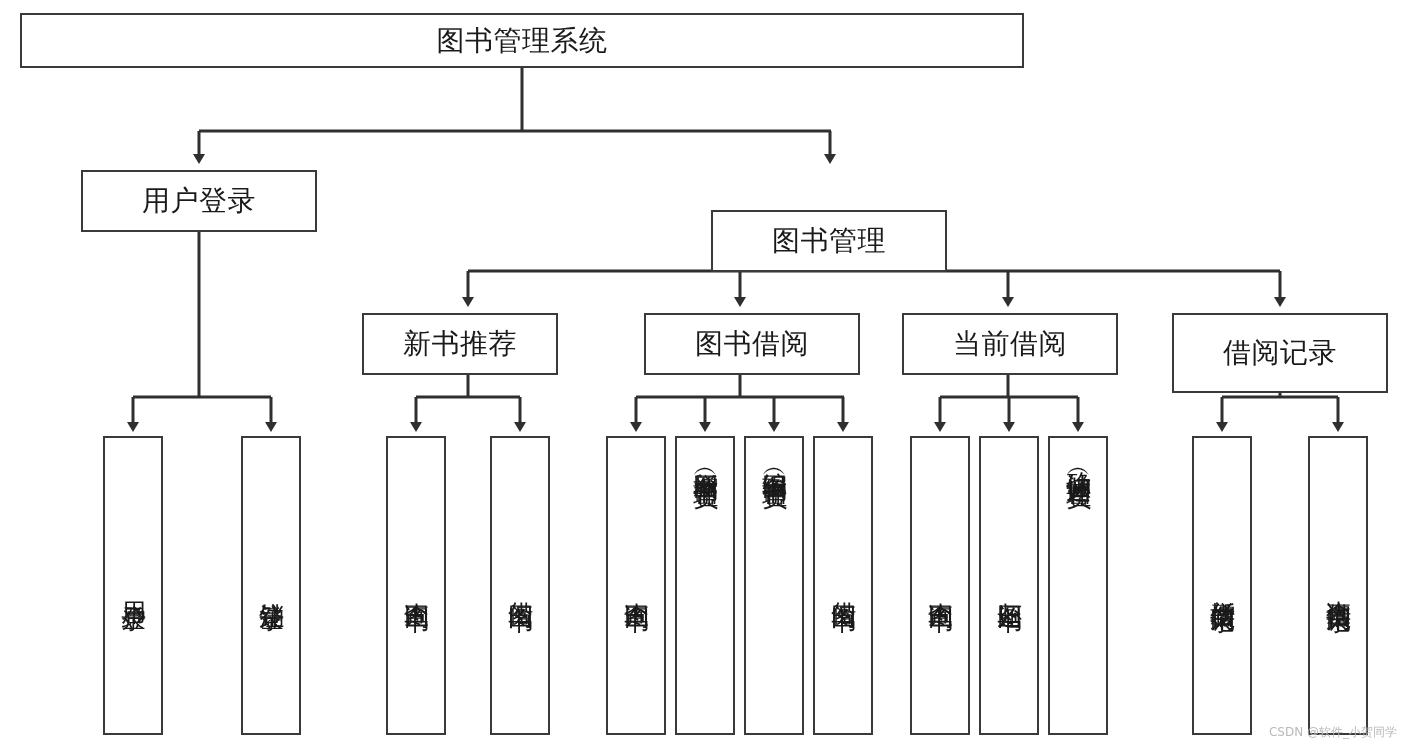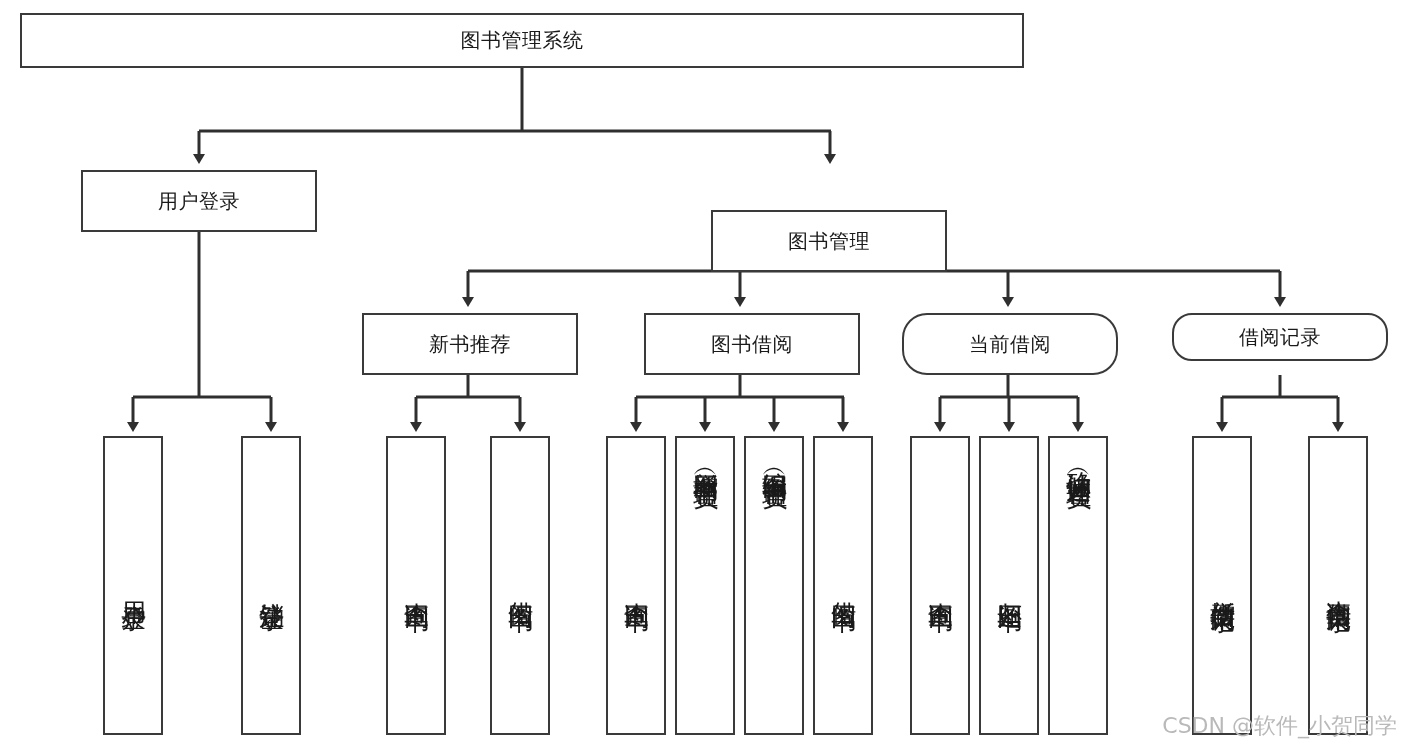--- a/index.html
+++ b/index.html
@@ -27,21 +27,21 @@
     box-sizing: border-box;
     background: #ffffff;
     border: 2px solid #3a3a3a;
     display: flex;
     align-items: center;
     justify-content: center;
     overflow: hidden;
   }
   .node-label {
     color: #1a1a1a;
-    font-size: 20px;
+    font-size: 28px;
     line-height: 1.12;
     letter-spacing: 0.5px;
     white-space: nowrap;
     text-align: center;
     user-select: none;
   }
   .node-box.vertical {
     align-items: flex-start;
     justify-content: center;
     padding-top: 14px;
@@ -62,21 +62,21 @@
     left: 0;
     top: 0;
     width: 1405px;
     height: 747px;
     pointer-events: none;
   }
   #watermark {
     position: absolute;
     right: 8px;
     bottom: 6px;
-    font-size: 22px;
+    font-size: 12px;
     color: #b9b9b9;
     white-space: nowrap;
     user-select: none;
   }
 </style>
 </head>
 <body>
 
 <div id="diagram-root">
 
@@ -134,30 +134,30 @@
     <span class="node-label">图书管理系统</span>
   </div>
 
   <div class="node-box" style="left:81px; top:170px; width:236px; height:62px;">
     <span class="node-label">用户登录</span>
   </div>
   <div class="node-box" style="left:711px; top:170px; width:236px; height:62px;margin-top:40px;">
     <span class="node-label">图书管理</span>
   </div>
 
-  <div class="node-box" style="left:362px; top:313px; width:216px; height:62px;">
+  <div class="node-box" style="left:362px; top:313px; width:196px; height:62px;">
     <span class="node-label">新书推荐</span>
   </div>
   <div class="node-box" style="left:644px; top:313px; width:216px; height:62px;">
     <span class="node-label">图书借阅</span>
   </div>
-  <div class="node-box" style="left:902px; top:313px; width:216px; height:62px;border-radius:25px;">
+  <div class="node-box" style="left:902px; top:313px; width:216px; height:62px;">
     <span class="node-label">当前借阅</span>
   </div>
-  <div class="node-box" style="left:1172px; top:313px; width:216px; height:48px;border-radius:20px;">
+  <div class="node-box" style="left:1172px; top:313px; width:216px; height:80px;">
     <span class="node-label">借阅记录</span>
   </div>
 
   <div class="node-box vertical center-text" style="left:103px; top:436px; width:60px; height:299px;">
     <span class="node-label">用户登录</span>
   </div>
   <div class="node-box vertical center-text" style="left:241px; top:436px; width:60px; height:299px;">
     <span class="node-label">注销登录</span>
   </div>
 

